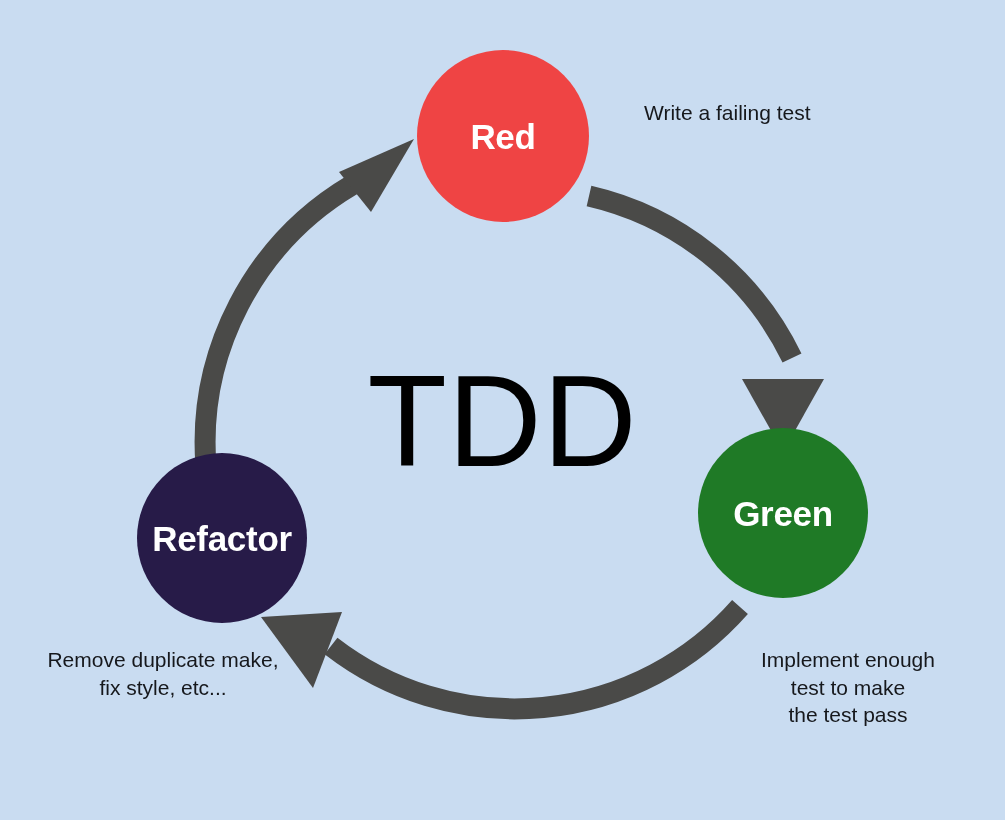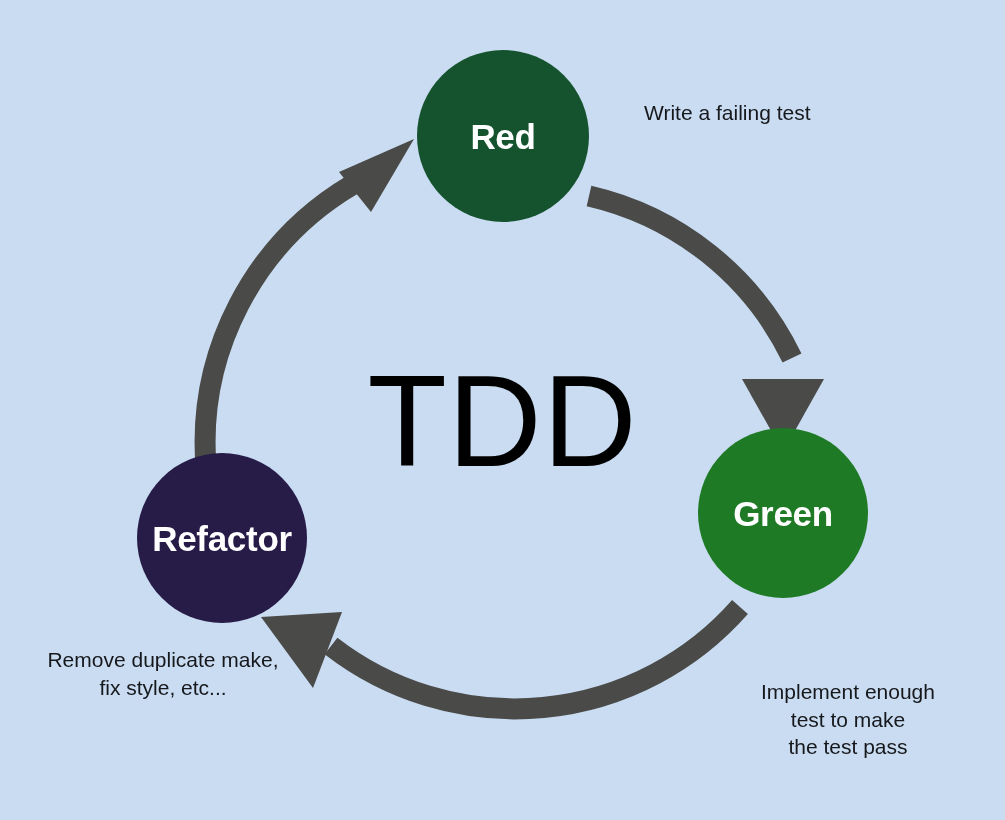--- a/index.html
+++ b/index.html
@@ -39,21 +39,21 @@
     font-size: 35px;
     letter-spacing: -0.3px;
     white-space: nowrap;
     line-height: 1;
   }
   #node-red {
     left: 417px;
     top: 50px;
     width: 172px;
     height: 172px;
-    background: #14532d;
+    background: #ef4444;
   }
   #node-green {
     left: 698px;
     top: 428px;
     width: 170px;
     height: 170px;
     background: #1f7a26;
   }
   #node-refactor {
     left: 137px;
@@ -86,21 +86,20 @@
     left: 618px;
     top: 99px;
     text-align: left;
     margin-left: 26px;
   }
   #caption-green {
     left: 748px;
     top: 646px;
     width: 200px;
     text-align: center;
-    margin-top: 32px;
   }
   #caption-refactor {
     left: 33px;
     top: 646px;
     width: 260px;
     text-align: center;
   }
 </style>
 </head>
 <body>

